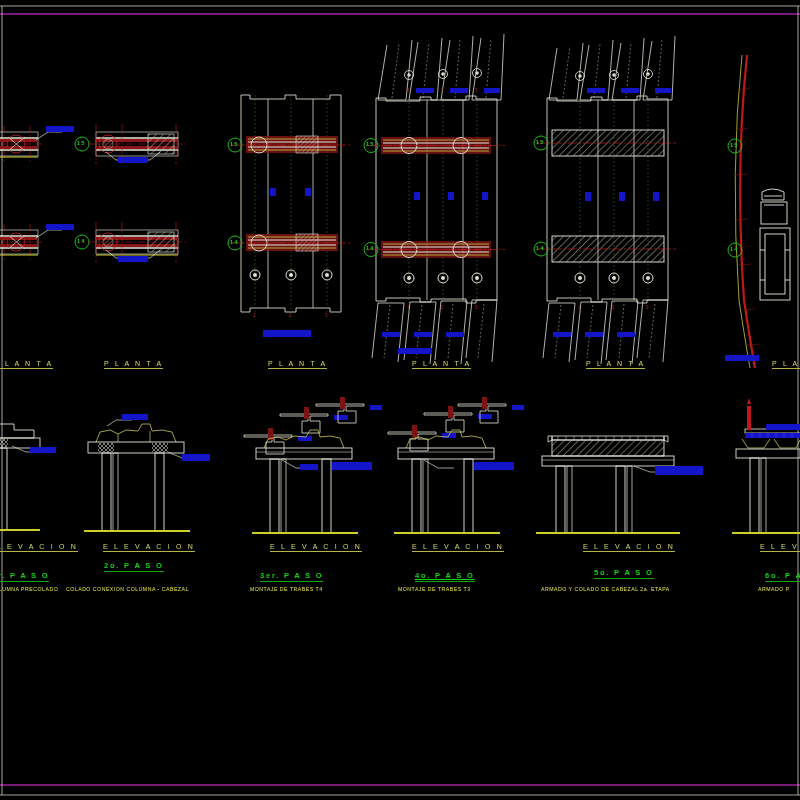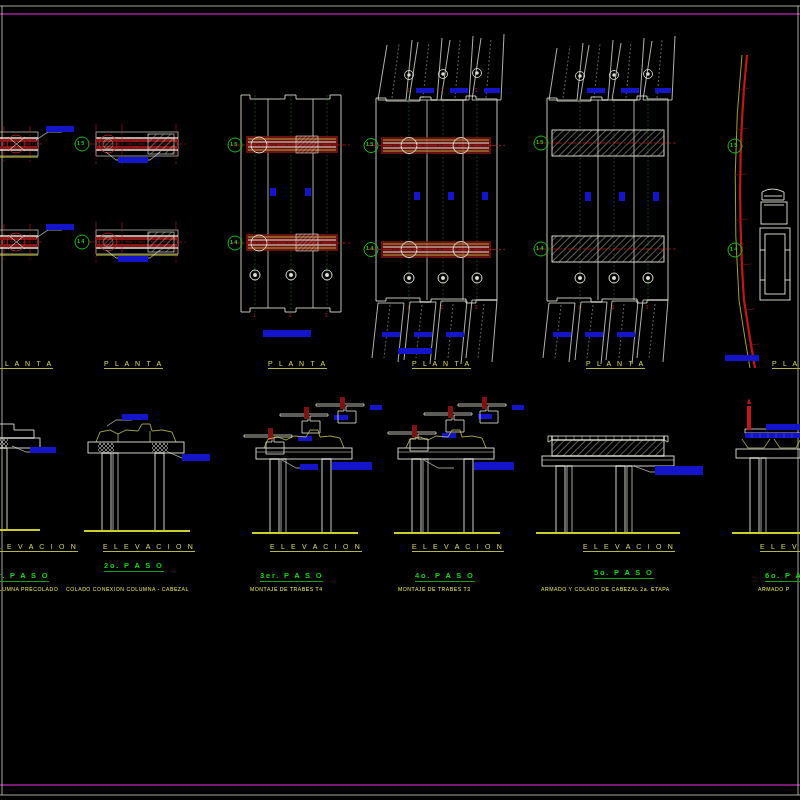--- a/index.html
+++ b/index.html
@@ -540,21 +540,21 @@
 <div class="lbl lbl-view" style="left:-14px;top:543px;">E L E V A C I O N</div>
 <div class="lbl lbl-view" style="left:103px;top:543px;">E L E V A C I O N</div>
 <div class="lbl lbl-view" style="left:270px;top:543px;">E L E V A C I O N</div>
 <div class="lbl lbl-view" style="left:412px;top:543px;">E L E V A C I O N</div>
 <div class="lbl lbl-view" style="left:583px;top:543px;">E L E V A C I O N</div>
 <div class="lbl lbl-view" style="left:760px;top:543px;">E L E V A C I O N</div>
 
 <div class="lbl lbl-step" style="left:-14px;top:571px;">1er. P A S O</div>
 <div class="lbl lbl-step" style="left:104px;top:561px;">2o. P A S O</div>
 <div class="lbl lbl-step" style="left:260px;top:571px;">3er. P A S O</div>
-<div class="lbl lbl-step" style="left:415px;top:571px;">4o. P A S O</div>
+<div class="lbl lbl-step" style="left:415px;top:571px;text-decoration:underline;">4o. P A S O</div>
 <div class="lbl lbl-step" style="left:594px;top:568px;text-align:center;">5o. P A S O</div>
 <div class="lbl lbl-step" style="left:765px;top:571px;">6o. P A S O</div>
 
 <div class="lbl lbl-desc" style="left:-10px;top:586px;">COLUMNA PRECOLADO</div>
 <div class="lbl lbl-desc" style="left:66px;top:586px;">COLADO CONEXION COLUMNA - CABEZAL</div>
 <div class="lbl lbl-desc" style="left:250px;top:586px;">MONTAJE DE TRABES T4</div>
 <div class="lbl lbl-desc" style="left:398px;top:586px;">MONTAJE DE TRABES T3</div>
 <div class="lbl lbl-desc" style="left:541px;top:586px;">ARMADO Y COLADO DE CABEZAL 2a. ETAPA</div>
 <div class="lbl lbl-desc" style="left:758px;top:586px;">ARMADO P</div>
 

